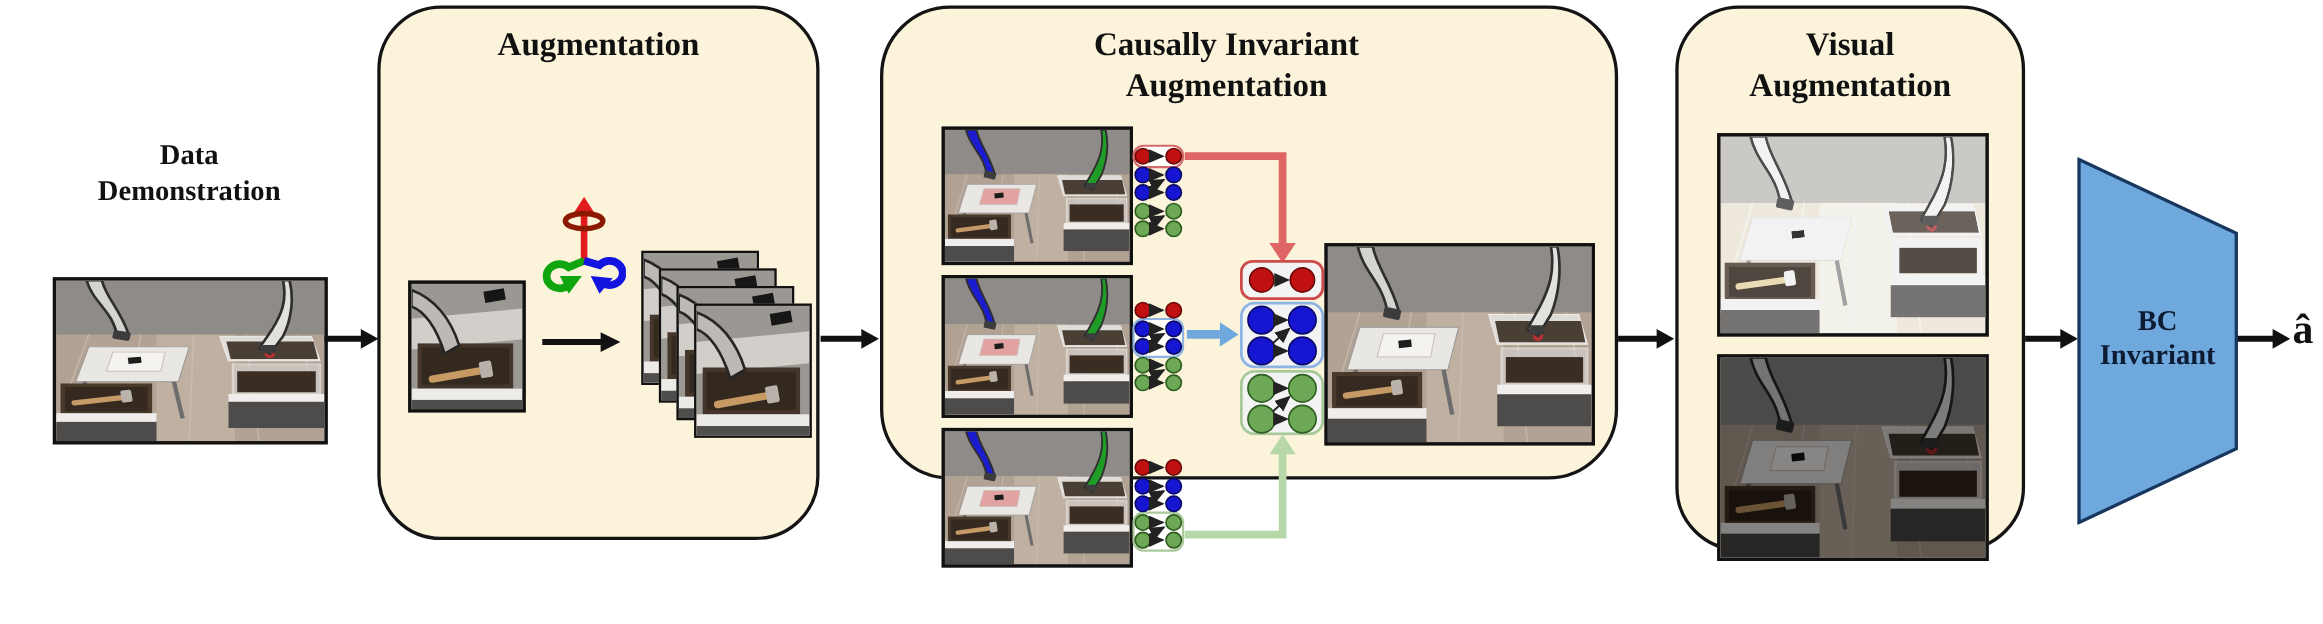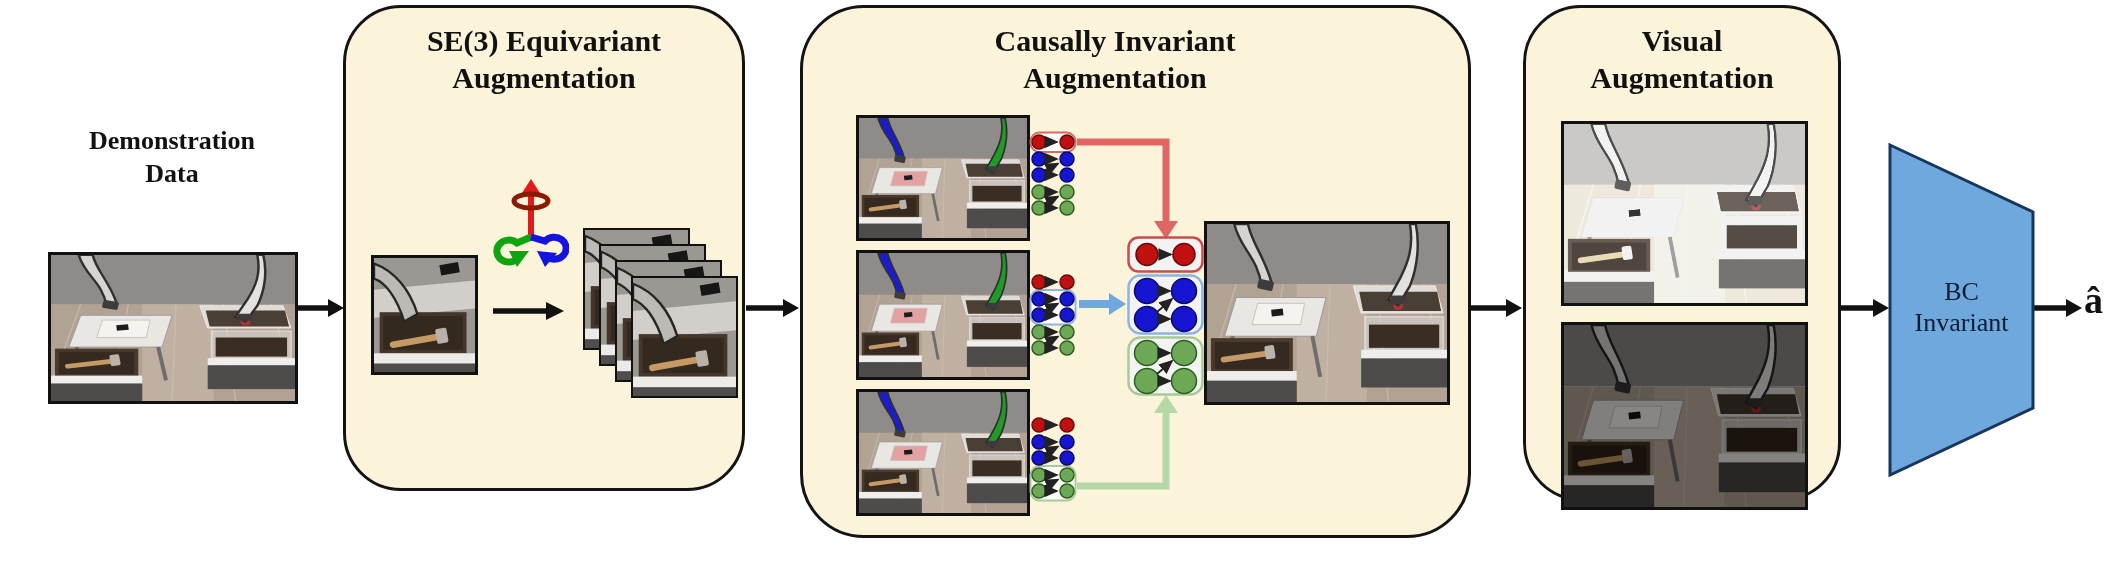--- a/index.html
+++ b/index.html
@@ -20,21 +20,21 @@
   }
   .causal-title{right:auto;width:624px;}
 
   
   .demo-label{
     position:absolute;left:40px;top:124px;width:264px;text-align:center;
     font-weight:bold;font-size:26px;line-height:33px;
   }
   .bc-label{
     position:absolute;left:1890px;top:276px;width:143px;text-align:center;
-    font-weight:normal;font-size:26px;line-height:31px;color:#0d1b33;
+    font-weight:bold;font-size:26px;line-height:31px;color:#0d1b33;
   }
   .output-symbol{
     position:absolute;left:2084px;top:280px;font-weight:bold;font-size:38px;line-height:40px;
   }
 
   
   .scene-frame{
     position:absolute;border:3px solid #111;box-sizing:border-box;background:#9a9691;overflow:hidden;
   }
   .scene-frame svg{display:block;width:100%;height:100%;}
@@ -130,22 +130,22 @@
       <path d="M0,6 C22,14 38,34 46,60 L32,68 C24,42 12,26 0,22 Z" fill="#bdb9b4" stroke="#262626" stroke-width="2.5"></path>
       <rect x="0" y="102" width="107" height="11" fill="#edebe8"></rect>
       <rect x="0" y="113" width="107" height="9" fill="#504e4c"></rect>
     </symbol>
   </defs>
 </svg>
 
 <div class="canvas">
 
   <div class="demo-label">
+    <div>Data</div>
     <div>Demonstration</div>
-    <div>Data</div>
   </div>
   <div class="scene-frame" style="left:48px;top:252px;width:250px;height:152px;">
     <svg viewBox="0 0 246 184" preserveAspectRatio="none">
         <use href="#scene-full"></use>
       </svg>
   </div>
 
   <svg class="harrow" style="left:295px;top:296px;" width="50" height="24">
     <line x1="0" y1="12" x2="34" y2="12" stroke="#111" stroke-width="5.5"></line>
       <polygon points="33,3 33,21 49,12" fill="#111"></polygon>
@@ -162,21 +162,20 @@
     <line x1="0" y1="12" x2="33" y2="12" stroke="#111" stroke-width="5.5"></line>
       <polygon points="32,3 32,21 48,12" fill="#111"></polygon>
   </svg>
   <svg class="harrow" style="left:2033px;top:296px;" width="50" height="24">
     <line x1="0" y1="12" x2="34" y2="12" stroke="#111" stroke-width="5.5"></line>
       <polygon points="33,3 33,21 49,12" fill="#111"></polygon>
   </svg>
 
   <div class="panel" style="left:343px;top:5px;width:402px;height:486px;">
     <div class="panel-title">
-      <div>SE(3) Equivariant</div>
       <div>Augmentation</div>
     </div>
 
     <svg class="abs" style="left:147px;top:171px;" width="76" height="88" viewBox="0 0 76 88">
       <line x1="38" y1="58" x2="38" y2="12" stroke="#e01b1b" stroke-width="6"></line>
       <polygon points="29,14 47,14 38,0" fill="#e01b1b"></polygon>
       <ellipse cx="38" cy="22" rx="17" ry="7" fill="none" stroke="#8b1a00" stroke-width="5"></ellipse>
       <path d="M38,58 L24,64 A12,11 0 1 0 26,78" fill="none" stroke="#0fa50f" stroke-width="7"></path>
       <polygon points="16,72 36,72 24,88 " fill="#0fa50f"></polygon>
       <path d="M38,58 L52,62 A12,11 0 1 1 54,78" fill="none" stroke="#1414e0" stroke-width="7"></path>
@@ -211,21 +210,21 @@
           </svg>
         </div>
       <div class="scene-frame" style="left:48px;top:48px;width:107px;height:122px;">
         <svg viewBox="0 0 107 122" preserveAspectRatio="none">
             <use href="#scene-close"></use>
           </svg>
         </div>
     </div>
   </div>
 
-  <div class="panel" style="left:800px;top:5px;width:671px;height:533px;border-radius:64px;">
+  <div class="panel" style="left:800px;top:5px;width:671px;height:431px;border-radius:64px;">
     <div class="panel-title causal-title">
       <div>Causally Invariant</div>
       <div>Augmentation</div>
     </div>
 
     <div class="scene-frame causal-scene" style="left:53px;top:107px;width:174px;height:126px;">
       <svg viewBox="0 0 246 184" preserveAspectRatio="none">
           <use href="#scene-full"></use>
         </svg>
       </div>

